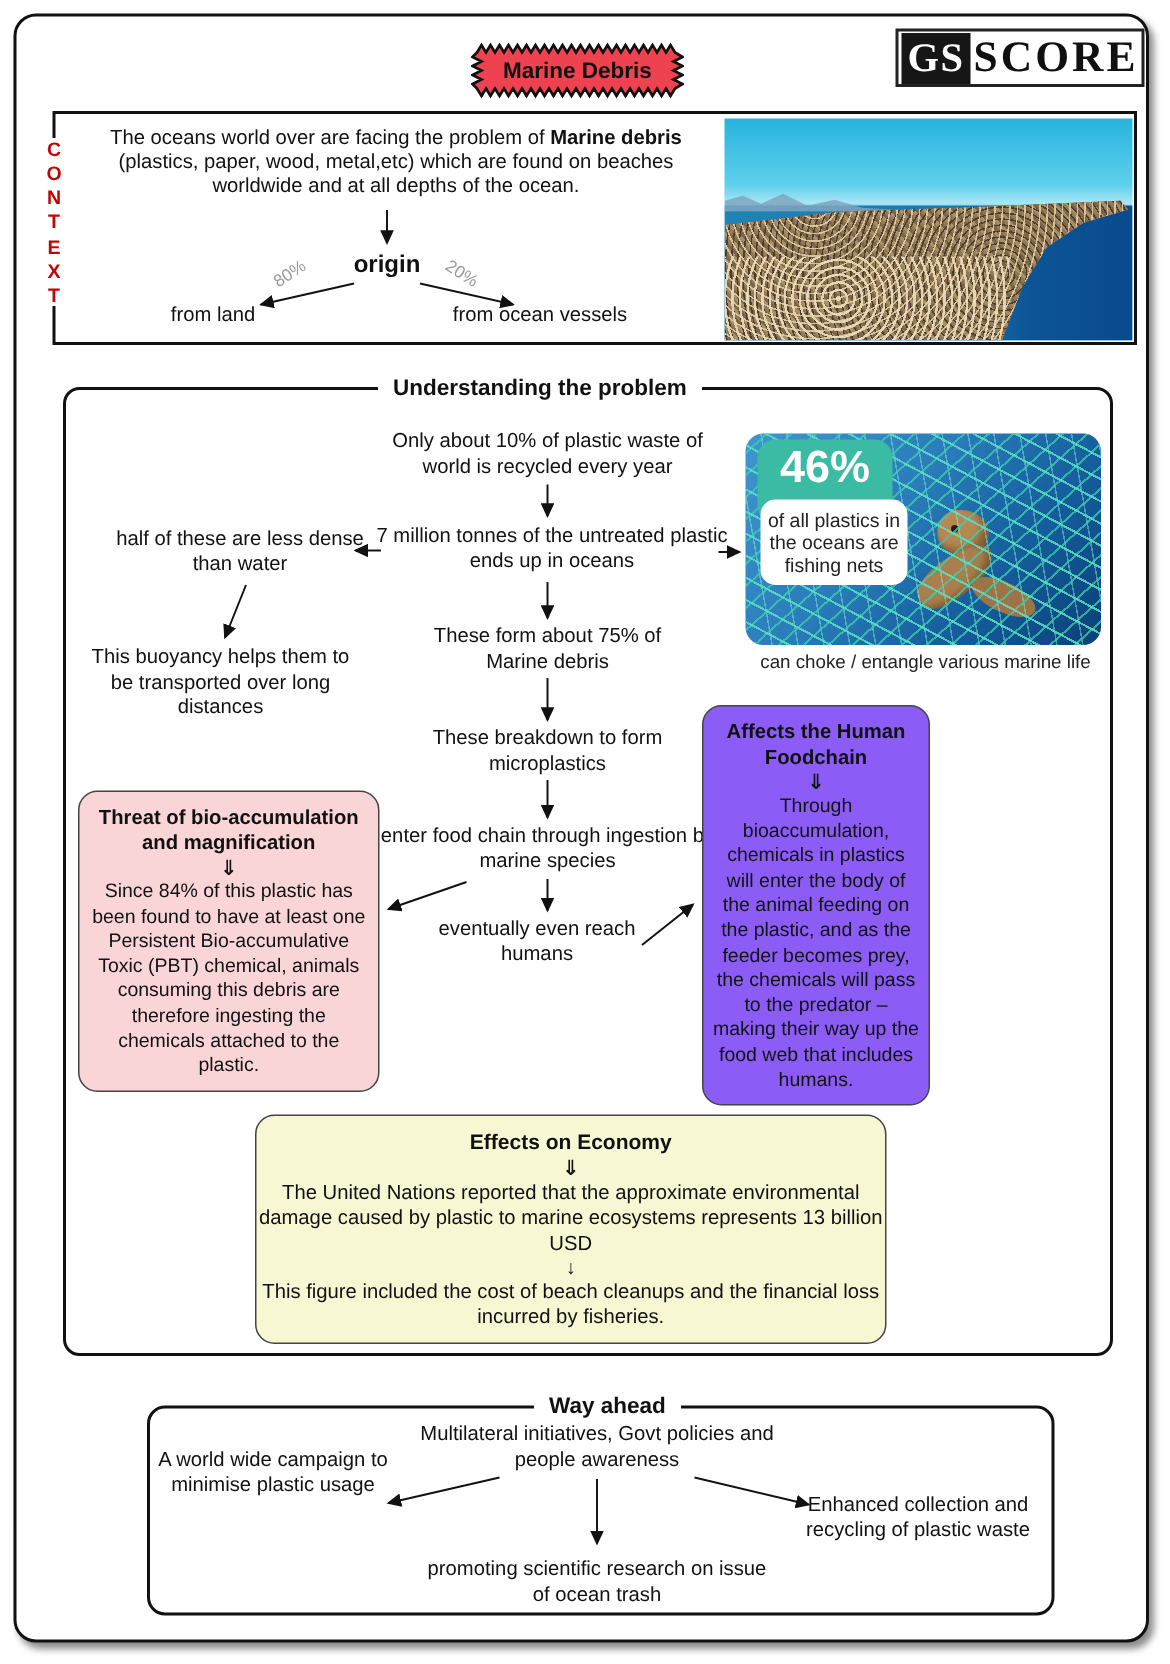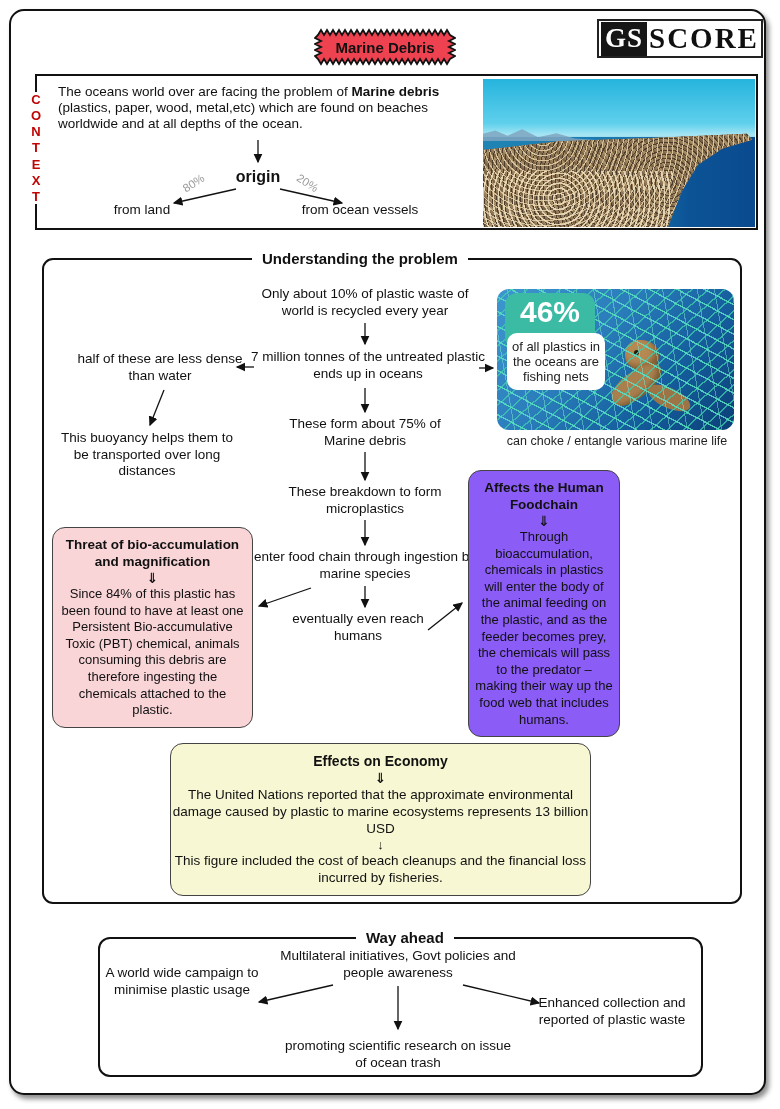--- a/index.html
+++ b/index.html
@@ -43,21 +43,21 @@
     font-style:italic; font-weight:bold; font-size:17px; color:#111;margin-top:19px;
   }
 
   
   .context-box { left:35px; top:74px; width:723px; height:156px; border:2px solid #111; background:#fff; }
   .context-letters {
     left:27px; top:92px; width:18px; height:112px; background:#fff;
     display:flex; flex-direction:column; align-items:center; justify-content:space-between;
     font-weight:bold; font-size:13px; color:#c00505; z-index:3;
   }
-  .context-par { left:58px; top:84px; width:412px; text-align:left; font-size:13.5px; line-height:16px; }
+  .context-par { left:58px; top:84px; width:412px; text-align:center; font-size:13.5px; line-height:16px; }
   .bold { font-weight:bold; }
   .origin-node { left:208px; top:168px; width:100px; text-align:center; font-weight:bold; font-size:16px; }
   .pct { font-size:11.5px; color:#9a9a9a; }
   .pct-land { left:182px; top:177px; transform:rotate(-33deg); }
   .pct-vessels { left:296px; top:177px; transform:rotate(33deg); }
   .from-land { left:82px; top:202px; width:120px; text-align:center; font-size:13.5px; }
   .from-vessels { left:280px; top:202px; width:160px; text-align:center; font-size:13.5px; }
 
   
   .ocean-photo { left:483px; top:79px; width:272px; height:148px; overflow:hidden; background:linear-gradient(#26b4dd 0%,#5fd0ec 30%,#a8e6f4 38%,#8fd4e8 40%); }
@@ -212,21 +212,21 @@
   <div class="mini-arrow">↓</div>
   <div class="body">This figure included the cost of beach cleanups and the financial loss incurred by fisheries.</div>
 </div>
 
 <div class="abs wayahead-box"></div>
 <div class="abs legend legend-wayahead">Way ahead</div>
 
 <div class="node" style="left:278px; top:948px; width:240px;">Multilateral initiatives, Govt policies and people awareness</div>
 <div class="node" style="left:102px; top:965px; width:160px;">A world wide campaign to minimise plastic usage</div>
 <div class="node" style="left:278px; top:1038px; width:240px;">promoting scientific research on issue of ocean trash</div>
-<div class="node" style="left:527px; top:995px; width:170px;">Enhanced collection and reported of plastic waste</div>
+<div class="node" style="left:527px; top:995px; width:170px;">Enhanced collection and recycling of plastic waste</div>
 
 <svg class="abs arrows" viewBox="0 0 780 1109">
   <defs>
     <marker id="ah" markerWidth="8" markerHeight="7" refX="6.5" refY="3.5" orient="auto">
       <path d="M0,0 L7.5,3.5 L0,7 Z" fill="#111"></path>
     </marker>
   </defs>
   <g stroke="#111" stroke-width="1.3" fill="none">
     <line x1="258" y1="140" x2="258" y2="162" marker-end="url(#ah)"></line>
     <line x1="236" y1="189" x2="174" y2="203" marker-end="url(#ah)"></line>

